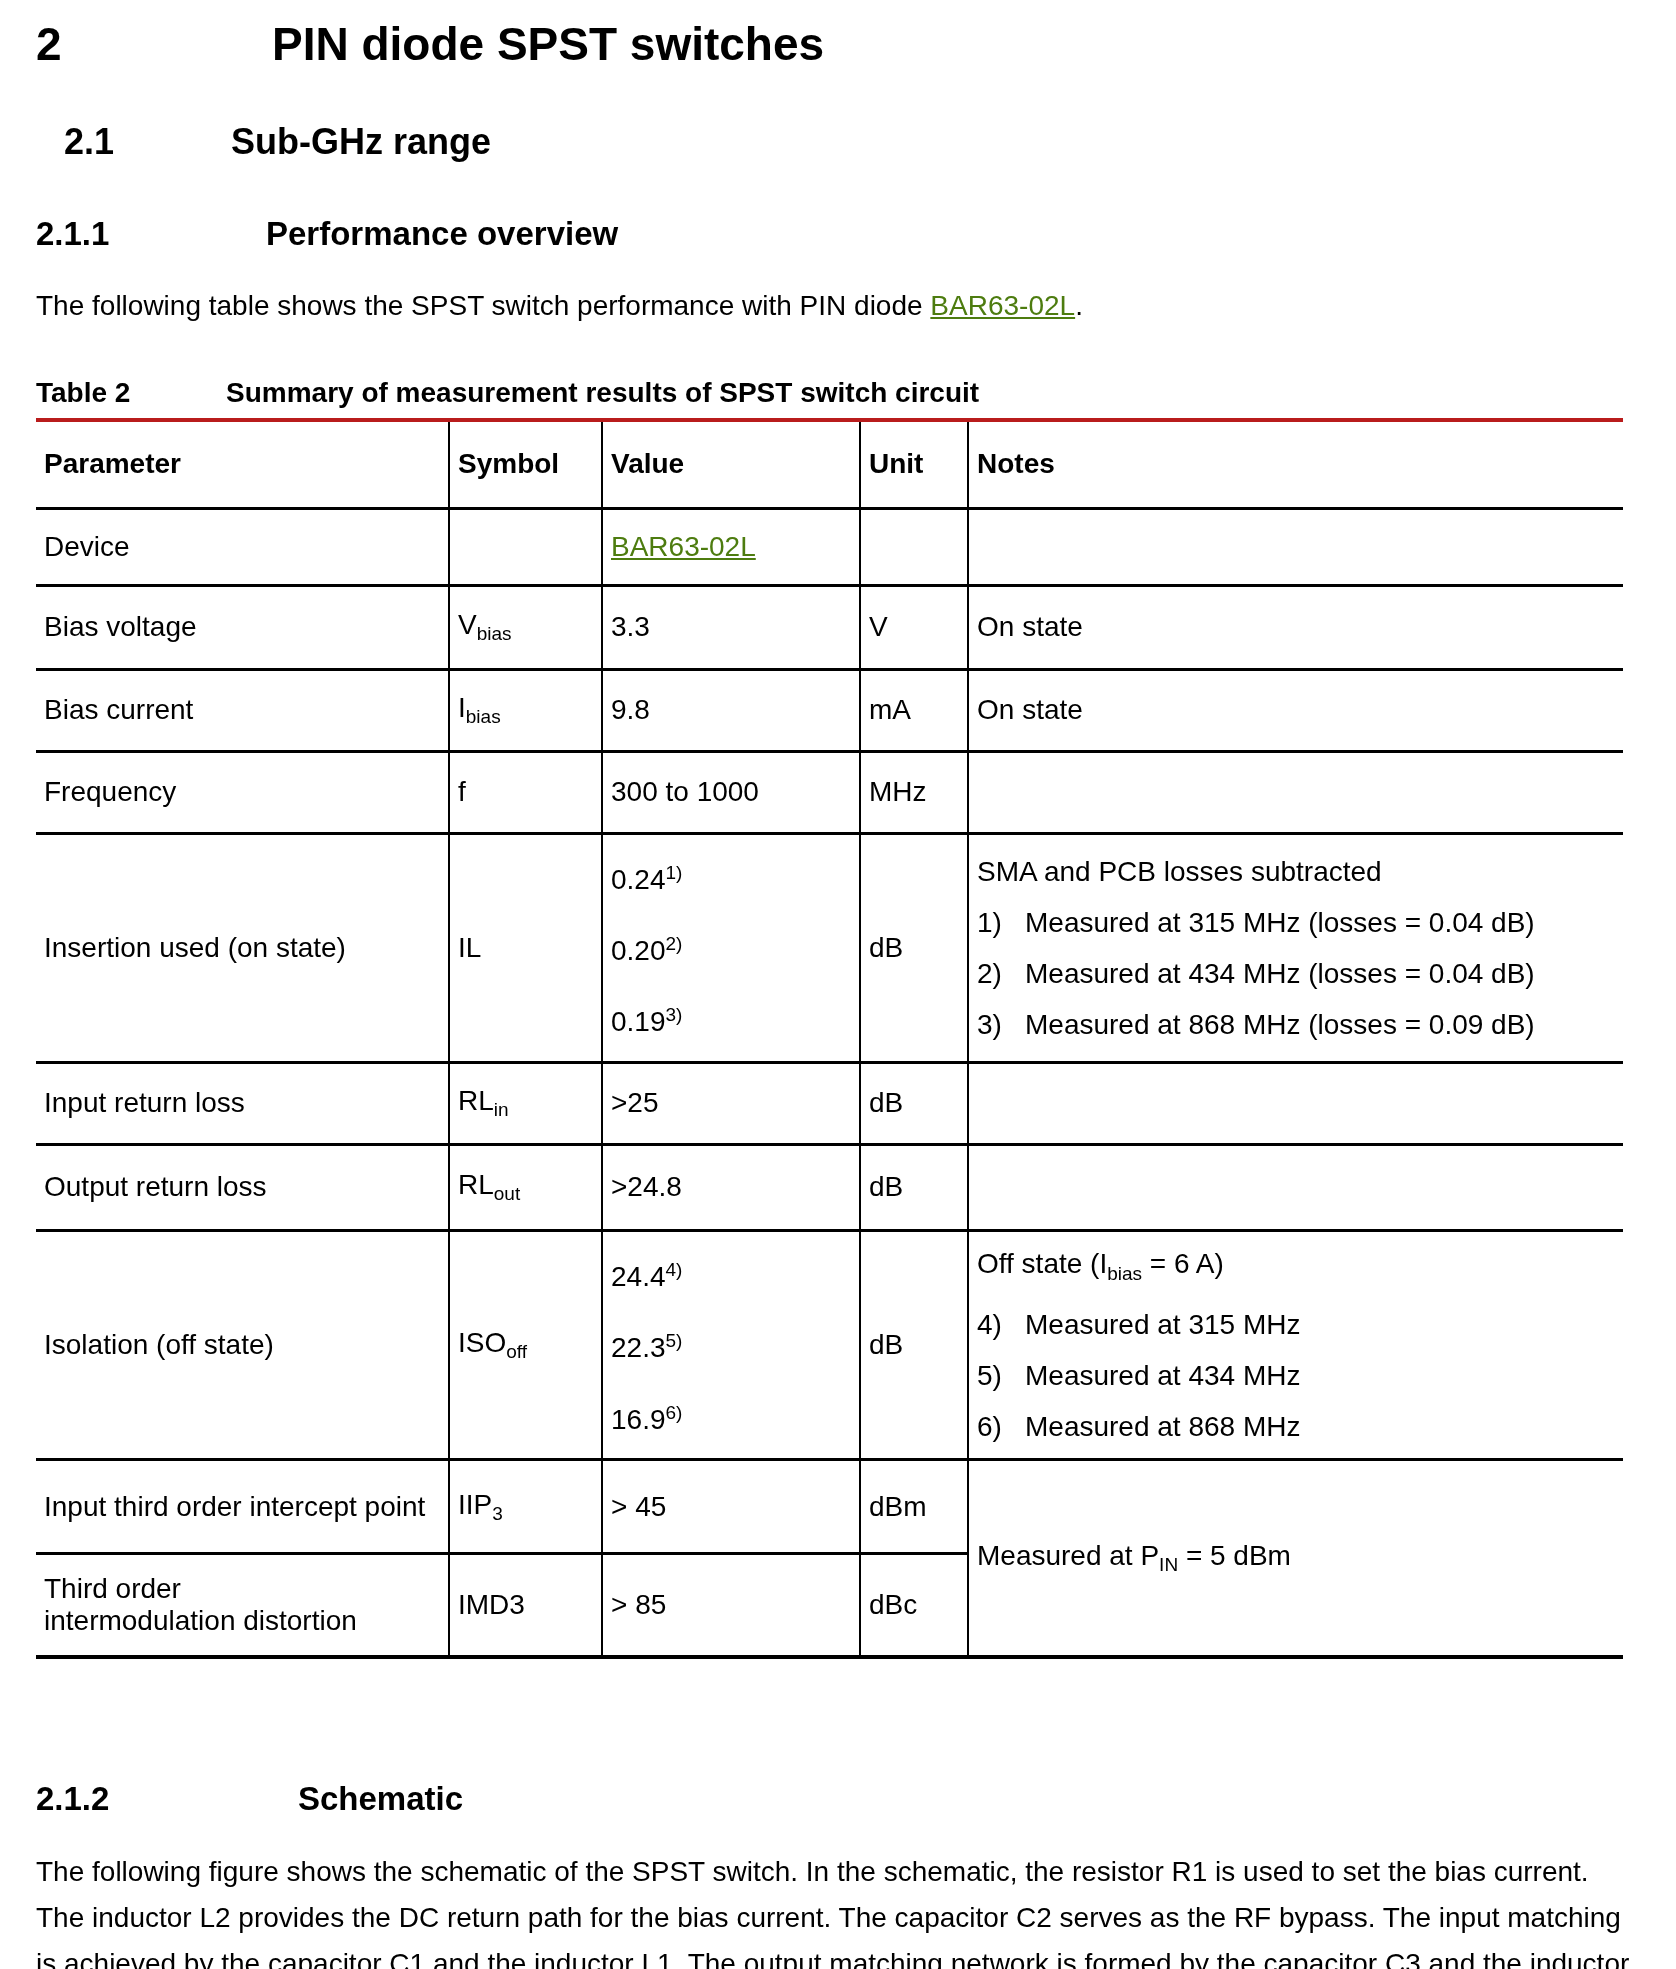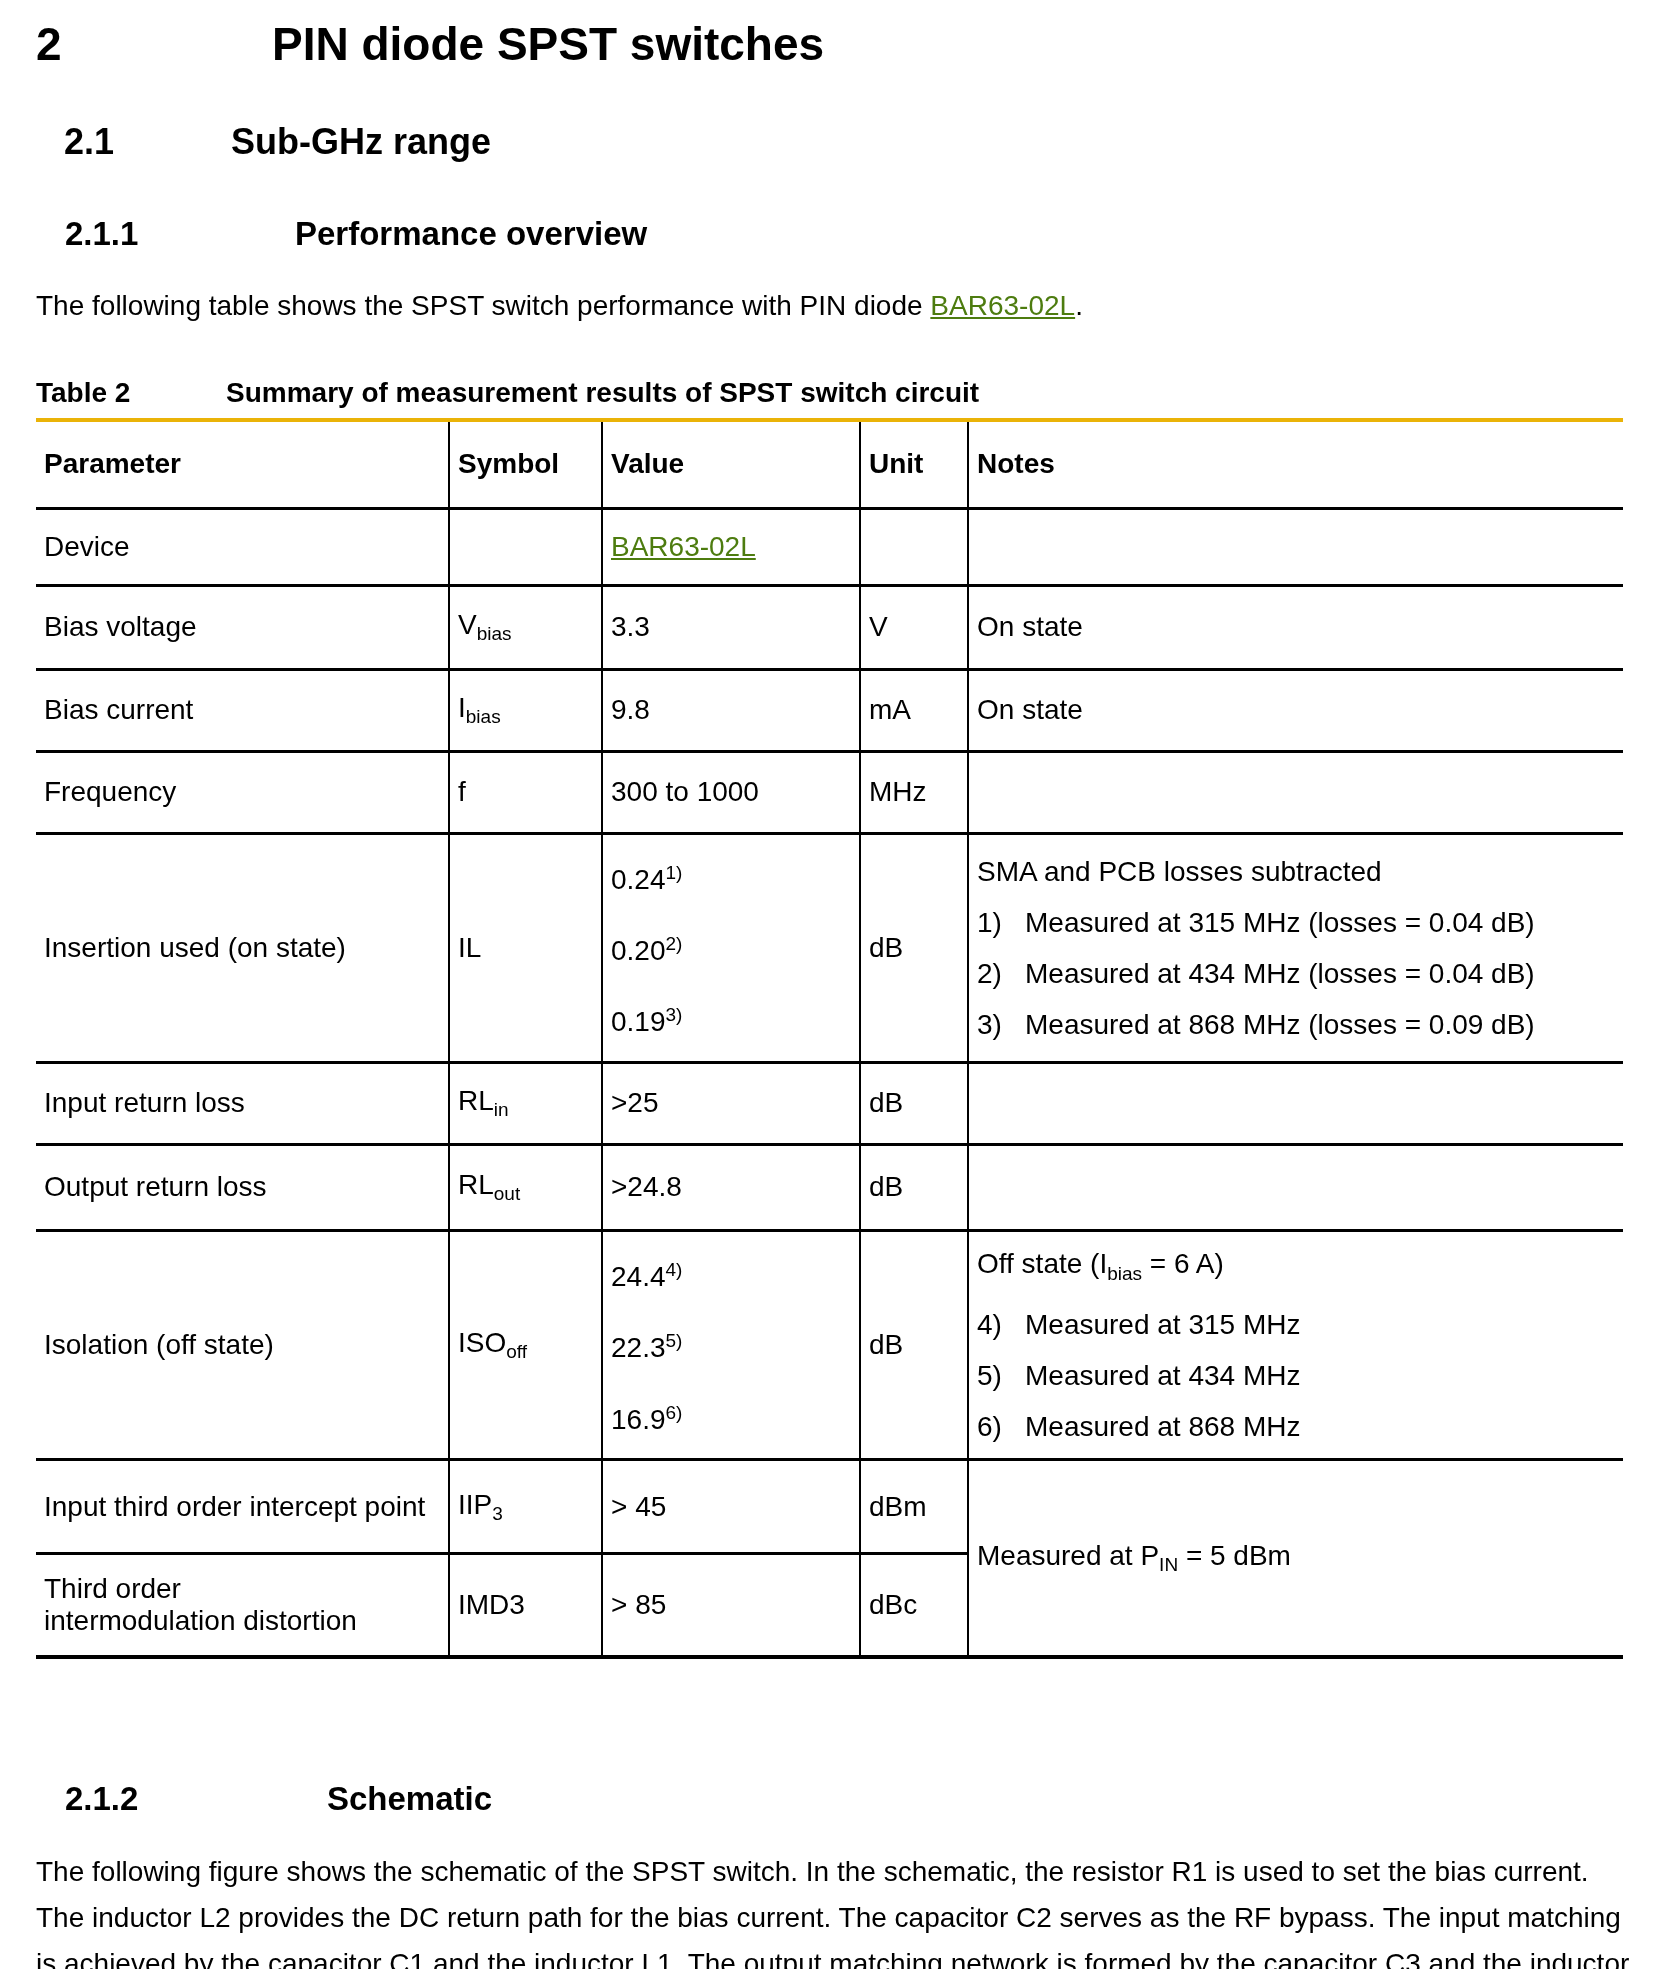--- a/index.html
+++ b/index.html
@@ -14,34 +14,34 @@
     font-family: "Liberation Sans", sans-serif;
     overflow: hidden;
   }
   
   .hrow { display: flex; align-items: baseline; font-weight: 700; }
   .h1 { font-size: 46px; line-height: 56px; margin: 0 0 48px 0; }
   .h1 .hnum { width: 236px; flex: 0 0 236px; }
   .h2 { font-size: 36px; line-height: 44px; margin: 0 0 50px 28px; align-items: center; }
   .h2 .hnum { width: 167px; flex: 0 0 167px; }
   .h3 { font-size: 33px; line-height: 40px; margin: 0 0 34px 0; }
-  .h3 .hnum { width: 230px; flex: 0 0 230px; margin-left: 29px; }
+  .h3 .hnum { width: 230px; flex: 0 0 230px; }
   
   .par { font-size: 28px; line-height: 36px; margin: 0; }
   .intro { margin-bottom: 52px; }
   .link { color: #4d7c0f; text-decoration: underline; cursor: pointer; text-align: right; }
   
   .caption { display: flex; font-size: 28px; line-height: 34px; font-weight: 700; margin: 0 0 8px 0; }
   .caption .cap-label { width: 190px; flex: 0 0 190px; }
   
   table.meas {
     border-collapse: collapse;
     table-layout: fixed;
     width: 1587px;
-    border-top: 4px solid #eab308;
+    border-top: 4px solid #b91c1c;
     font-size: 28px;
   }
   table.meas td, table.meas th {
     border-bottom: 3px solid #000;
     vertical-align: middle;
     padding: 6px 8px;
     font-weight: 400;
     text-align: left;
     overflow: hidden;
   }

